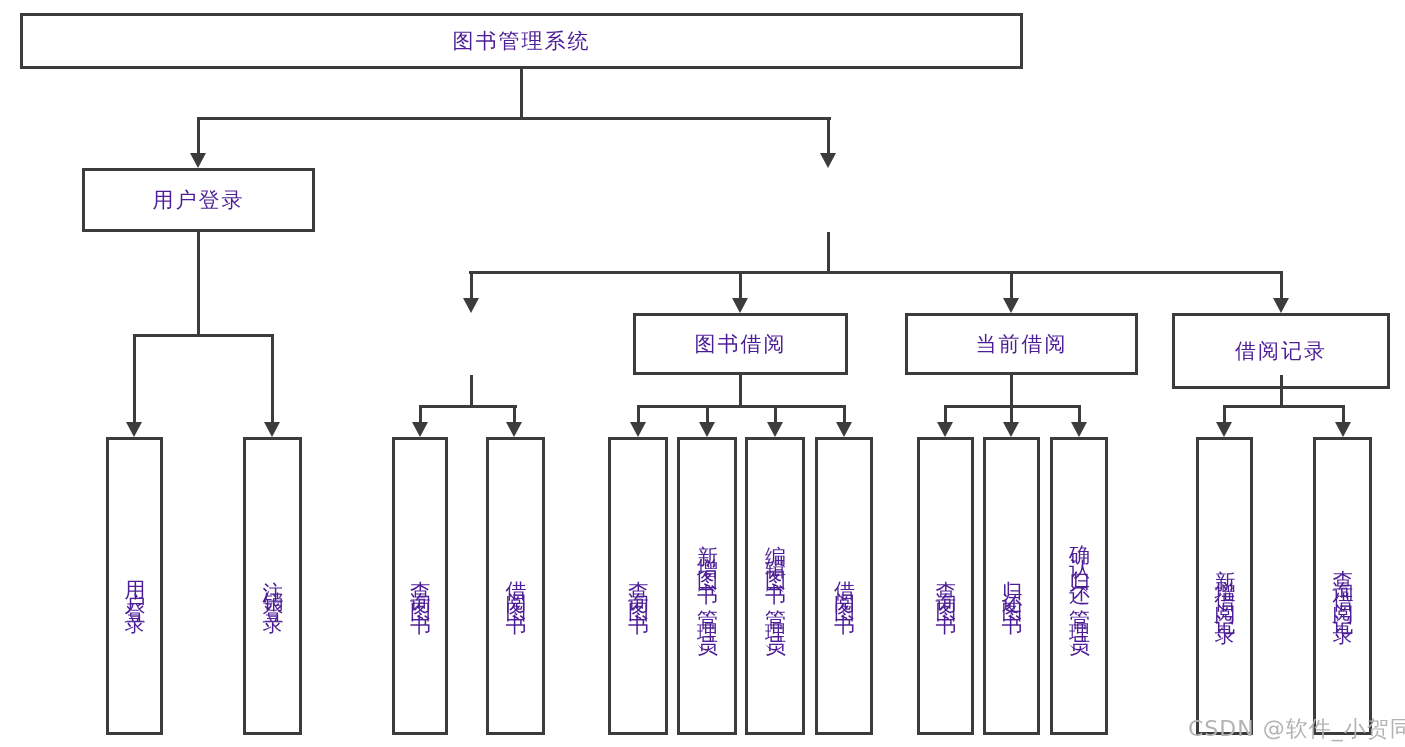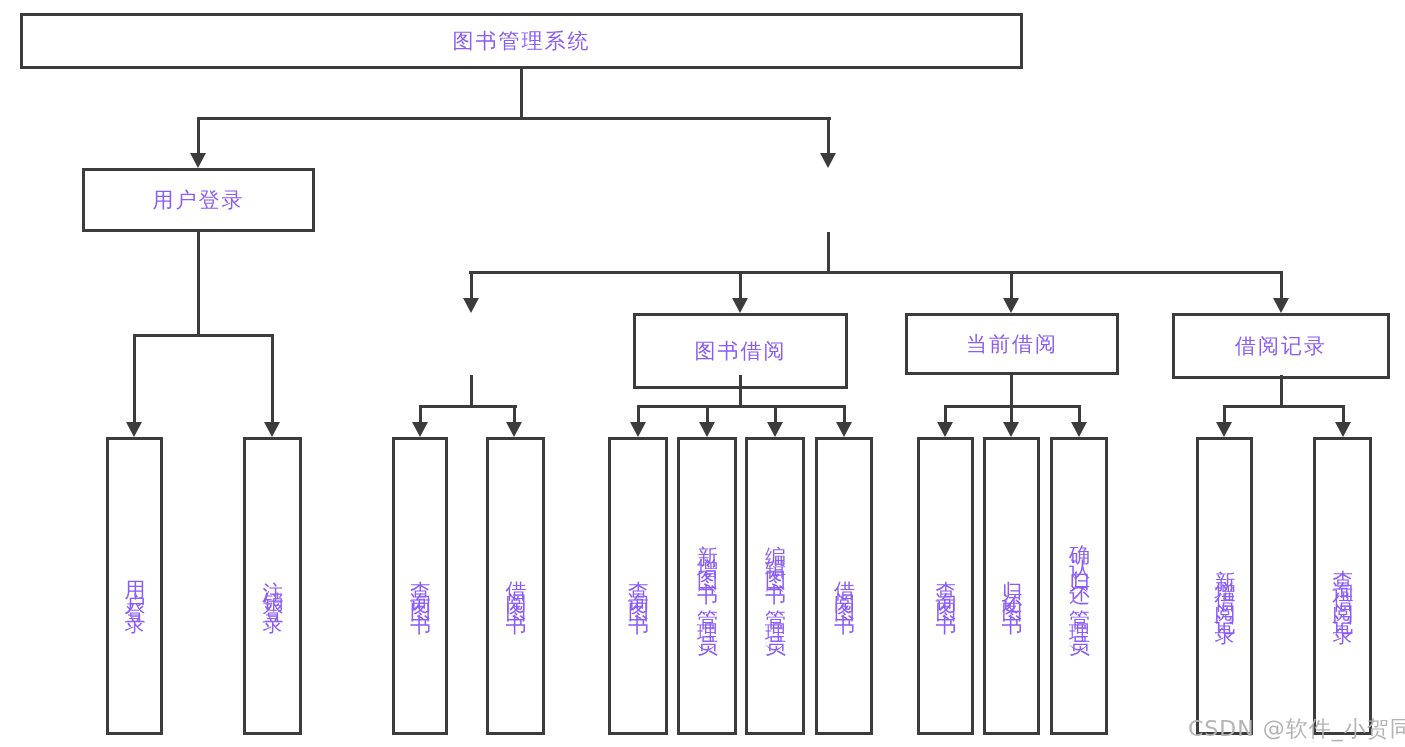--- a/index.html
+++ b/index.html
@@ -11,21 +11,21 @@
     overflow:hidden;
   }
   .box{
     position:absolute;
     box-sizing:border-box;
     border:3px solid #3c3c3c;
     background:#ffffff;
     display:flex;
     align-items:center;
     justify-content:center;
-    color:#8b5cf6;
+    color:#4c1d95;
   }
   .hbox{font-size:21px;letter-spacing:2px;}
   .vbox{
     font-size:21px;
   }
   .vbox .vtext{
     writing-mode:vertical-rl;
     text-orientation:mixed;
     letter-spacing:11px;
     line-height:1;
@@ -80,27 +80,27 @@
   <div class="hline" style="left:469px;top:271px;width:813px"></div>
   <div class="vline" style="left:470px;top:271px;height:28px"></div>
   <div class="arrow" style="left:463px;top:298px"></div>
   <div class="vline" style="left:739px;top:271px;height:28px"></div>
   <div class="arrow" style="left:732px;top:298px"></div>
   <div class="vline" style="left:1010px;top:271px;height:28px"></div>
   <div class="arrow" style="left:1003px;top:298px"></div>
   <div class="vline" style="left:1280px;top:271px;height:28px"></div>
   <div class="arrow" style="left:1273px;top:298px"></div>
 
-  <div class="box hbox" style="left:633px;top:313px;width:215px;height:76px">
+  <div class="box hbox" style="left:633px;top:313px;width:215px;height:62px">
     <span>图书借阅</span>
   </div>
-  <div class="box hbox" style="left:905px;top:313px;width:214px;height:62px">
+  <div class="box hbox" style="left:905px;top:313px;width:233px;height:62px">
     <span>当前借阅</span>
   </div>
-  <div class="box hbox" style="left:1172px;top:313px;width:218px;height:66px">
+  <div class="box hbox" style="left:1172px;top:313px;width:218px;height:76px">
     <span>借阅记录</span>
   </div>
 
   <div class="vline" style="left:470px;top:375px;height:32px"></div>
   <div class="hline" style="left:419px;top:405px;width:98px"></div>
   <div class="vline" style="left:419px;top:405px;height:17px"></div>
   <div class="arrow" style="left:412px;top:422px"></div>
   <div class="vline" style="left:513px;top:405px;height:17px"></div>
   <div class="arrow" style="left:506px;top:422px"></div>
 

